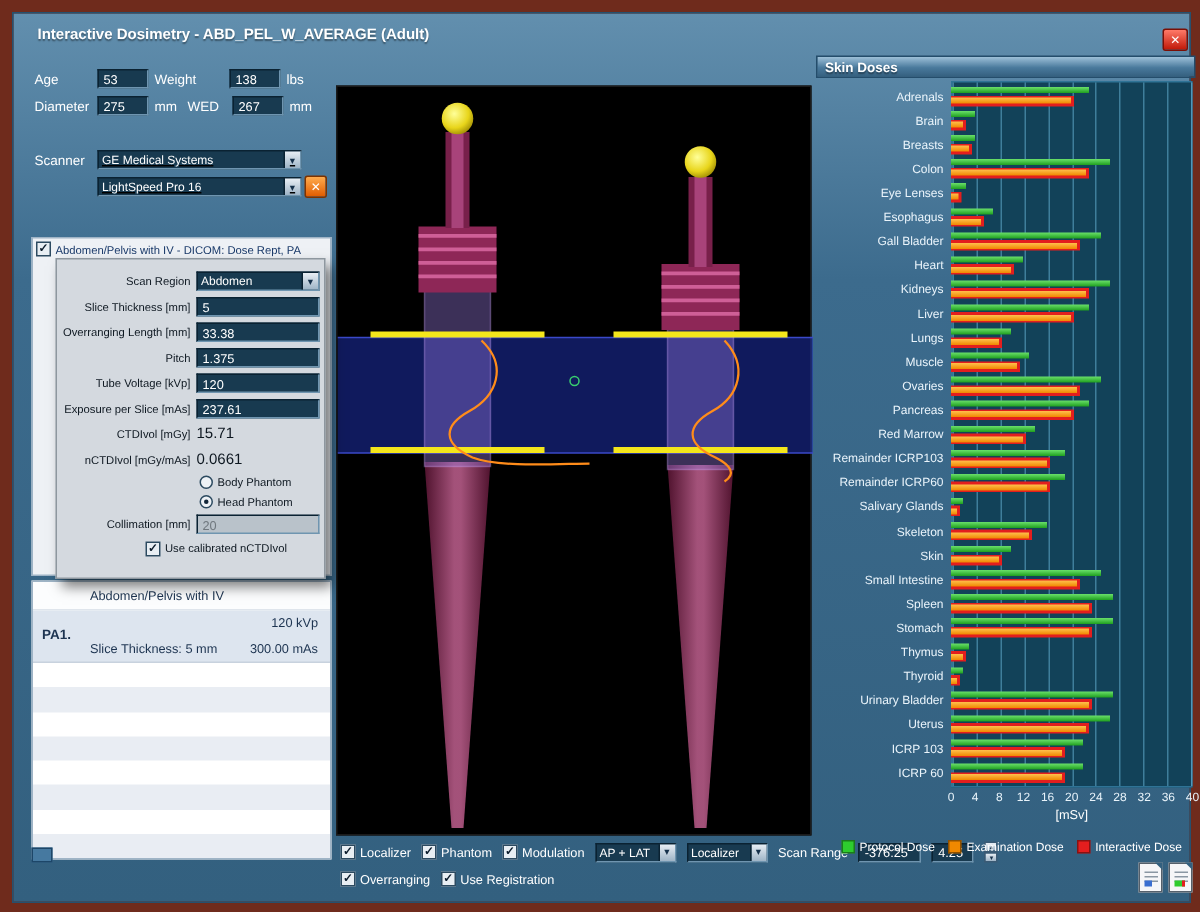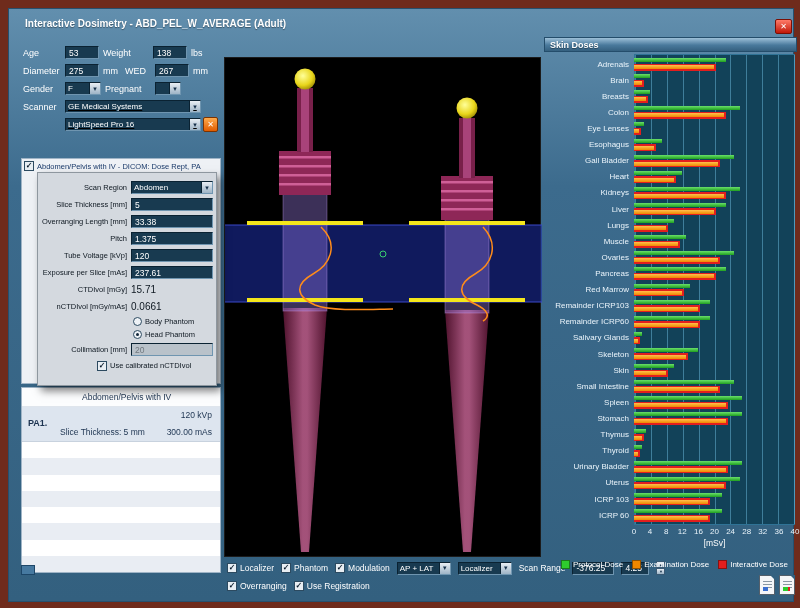--- a/index.html
+++ b/index.html
@@ -54,21 +54,21 @@
   .pplbl{flex:1;font-size:7.5px;color:#0d1720;text-align:right;margin-right:4px;white-space:nowrap;}
   .w82{width:82px;flex:none;}
   .pptext{width:82px;flex:none;font-size:10px;color:#0d1720;}
   .pprad{height:13px;display:flex;align-items:center;margin-left:92px;gap:3px;}
   .radlbl{font-size:7.5px;color:#0d1720;white-space:nowrap;}
   .ppcheck{height:15px;display:flex;align-items:center;margin-left:56px;gap:3px;}
   .ppcheck .cblbl{color:#0d1720;font-size:7.5px;margin-left:0;}
   
   .stable{position:absolute;left:12px;top:378px;width:200px;height:186px;background:#fff;
     border:1px solid #9fb4c6;box-sizing:border-box;display:flex;flex-direction:column;}
-  .trowA{height:18px;flex:none;display:flex;align-items:center;padding-left:60px;
+  .trowA{height:18px;flex:none;display:flex;align-items:center;padding-left:38px;
     font-size:8.5px;color:#1c3350;background:#fcfdfe;border-bottom:1px solid #dfe5ec;}
   .trowB{height:34px;flex:none;background:#dde5ef;position:relative;border-bottom:1px solid #c8d2de;}
   .trowB .pa{position:absolute;left:6px;top:11px;font-size:9px;font-weight:bold;color:#1c3350;}
   .trowB .l1{position:absolute;right:8px;top:3px;font-size:8.5px;color:#1c3350;}
   .trowB .l2{position:absolute;left:38px;right:8px;bottom:4px;display:flex;justify-content:space-between;
     font-size:8.5px;color:#1c3350;}
   .stripes{flex:1;display:flex;flex-direction:column;}
   .stripe{flex:1;} .stripe.alt{background:#e9edf3;}
   .scrollhandle{position:absolute;left:12px;top:556px;width:14px;height:10px;background:#4679a0;
     border:1px solid #1d4668;box-sizing:border-box;z-index:6;}
@@ -124,36 +124,20 @@
       <span class="field w34">138</span>
       <span class="unit w18">lbs</span>
     </div>
     <div class="prow" style="top:54px">
       <span class="plbl w38">Diameter</span>
       <span class="field w34">275</span>
       <span class="unit w18">mm</span>
       <span class="plbl w26">WED</span>
       <span class="field w34">267</span>
       <span class="unit w18">mm</span>
-    </div>
-    <div class="prow" style="top:72px">
-      <span class="plbl w38">Gender</span>
-      <span class="dd w36">
-        <span class="ddval">F</span>
-        <span class="ddbtn">
-            <span>▾</span>
-          </span>
-      </span>
-      <span class="plbl w46">Pregnant</span>
-      <span class="dd w26">
-        <span class="ddval"></span>
-        <span class="ddbtn">
-            <span>▾</span>
-          </span>
-      </span>
     </div>
     <div class="prow" style="top:90px">
       <span class="plbl w38">Scanner</span>
       <span class="dd w136">
         <span class="ddval">GE Medical Systems</span>
         <span class="ddbtn">
             <span>▾</span>
           </span>
       </span>
     </div>

